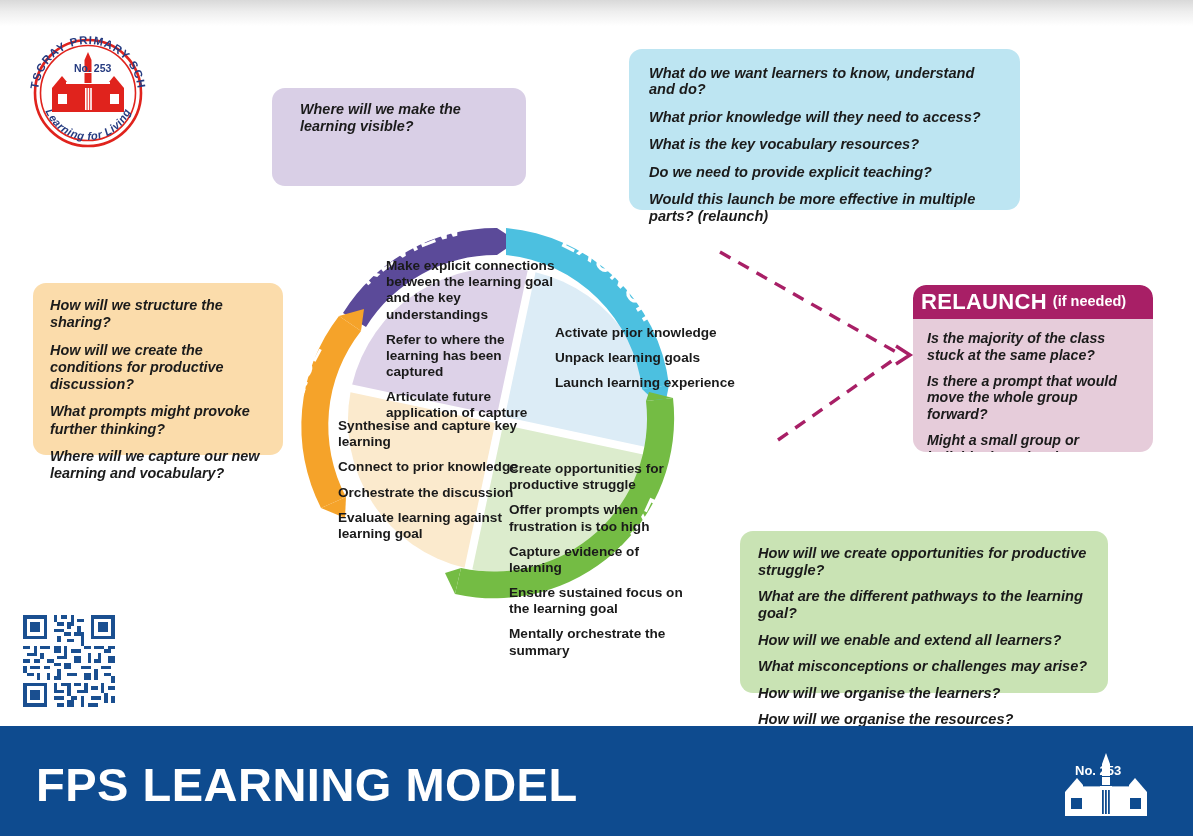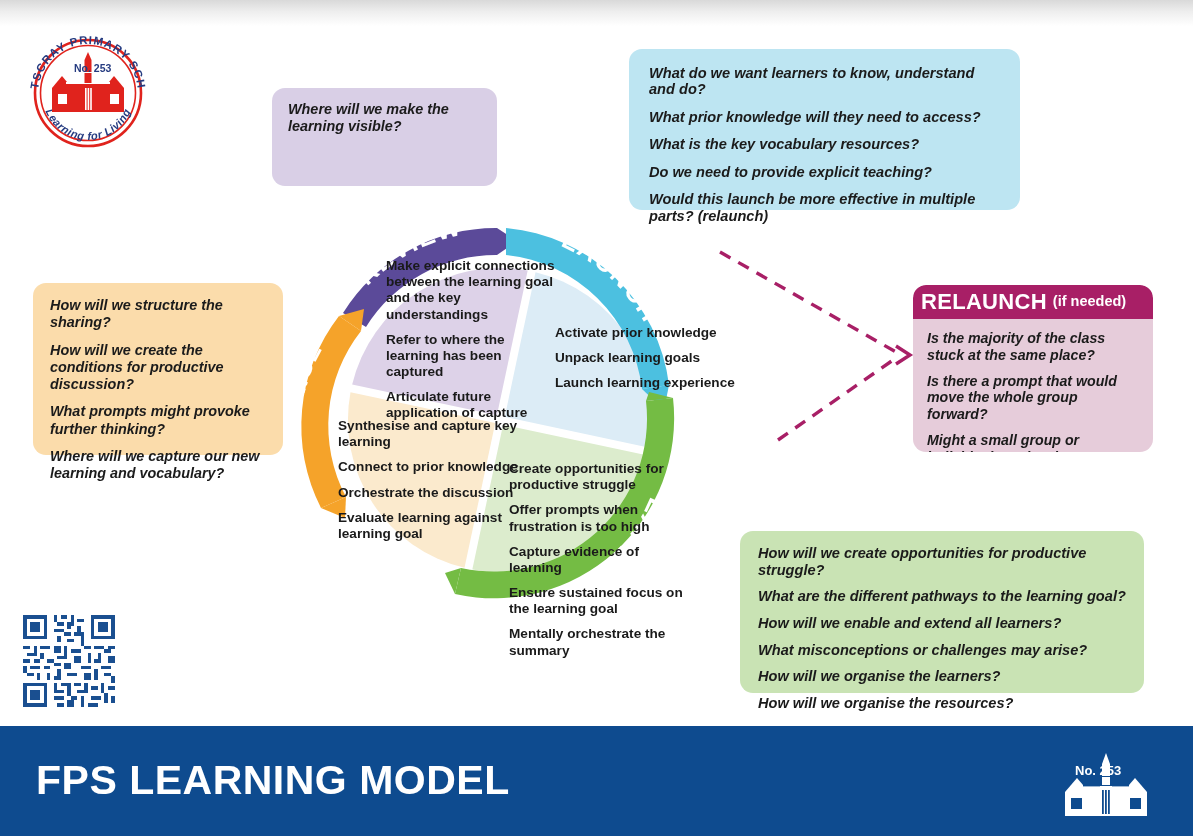--- a/index.html
+++ b/index.html
@@ -18,27 +18,27 @@
   .qr{position:absolute;left:20px;top:612px;width:98px;height:98px;}
 
   
   .box{position:absolute;border-radius:13px;box-sizing:border-box;}
   .box p{margin:0 0 9px 0;font-style:italic;font-weight:bold;color:#1b1b1b;}
   .box p:last-child{margin-bottom:0;}
 
   #box-launch{left:629px;top:49px;width:391px;height:161px;background:#bde5f2;padding:16px 18px 2px 20px;}
   #box-launch p{font-size:14.6px;line-height:1.13;margin-bottom:11px;}
 
-  #box-review{left:272px;top:88px;width:225px;height:98px;background:#d9cfe6;padding:13px 16px;}
+  #box-review{left:272px;top:88px;width:254px;height:98px;background:#d9cfe6;padding:13px 28px;}
   #box-review p{font-size:14.4px;line-height:1.21;margin-bottom:10px;}
 
   #box-summarise{left:33px;top:283px;width:250px;height:172px;background:#fbdcab;padding:14px 17px;}
   #box-summarise p{font-size:14.4px;line-height:1.2;margin-bottom:10px;}
 
-  #box-explore{left:740px;top:531px;width:404px;height:162px;background:#c9e3b4;padding:14px 18px;}
+  #box-explore{left:740px;top:531px;width:368px;height:162px;background:#c9e3b4;padding:14px 18px;}
   #box-explore p{font-size:14.6px;line-height:1.14;margin-bottom:10px;}
 
   #box-relaunch{left:913px;top:285px;width:240px;height:167px;background:#e6ccda;padding:0;overflow:hidden;}
   #relaunch-head{height:34px;background:#a81f66;border-radius:13px 13px 0 0;
      display:flex;align-items:center;padding-left:8px;box-sizing:border-box;}
   #relaunch-head .rl-title{color:#fff;font-size:22px;font-weight:bold;letter-spacing:.3px;}
   #relaunch-head .rl-sub{color:#fff;font-size:14.5px;font-weight:bold;margin-left:6px;padding-bottom:2px;}
   #relaunch-body{padding:11px 14px 0 14px;}
   #relaunch-body p{margin:0 0 9px 0;font-style:italic;font-weight:bold;color:#1b1b1b;font-size:14.2px;line-height:1.18;}
 
@@ -49,21 +49,21 @@
   .quad-text p{margin:0 0 9px 0;}
   .quad-text p:last-child{margin:0;}
 
   #qt-review{left:386px;top:258px;width:175px;}
   #qt-launch{left:555px;top:325px;width:185px;}
   #qt-summarise{left:338px;top:418px;width:180px;}
   #qt-explore{left:509px;top:461px;width:180px;}
 
   
   #banner{position:absolute;left:0;top:726px;width:1193px;height:110px;background:#0e4b8f;}
-  #banner-title{position:absolute;left:36px;top:757px;color:#fff;font-size:41px;font-weight:bold;letter-spacing:.5px;}
+  #banner-title{position:absolute;left:36px;top:757px;color:#fff;font-size:47px;font-weight:bold;letter-spacing:.5px;}
   #banner-logo{position:absolute;left:1047px;top:750px;width:118px;height:72px;}
 </style>
 </head>
 <body>
 
 <div id="poster">
 
   <div class="topfade"></div>
 
   <svg class="logo" viewBox="0 0 132 118">

